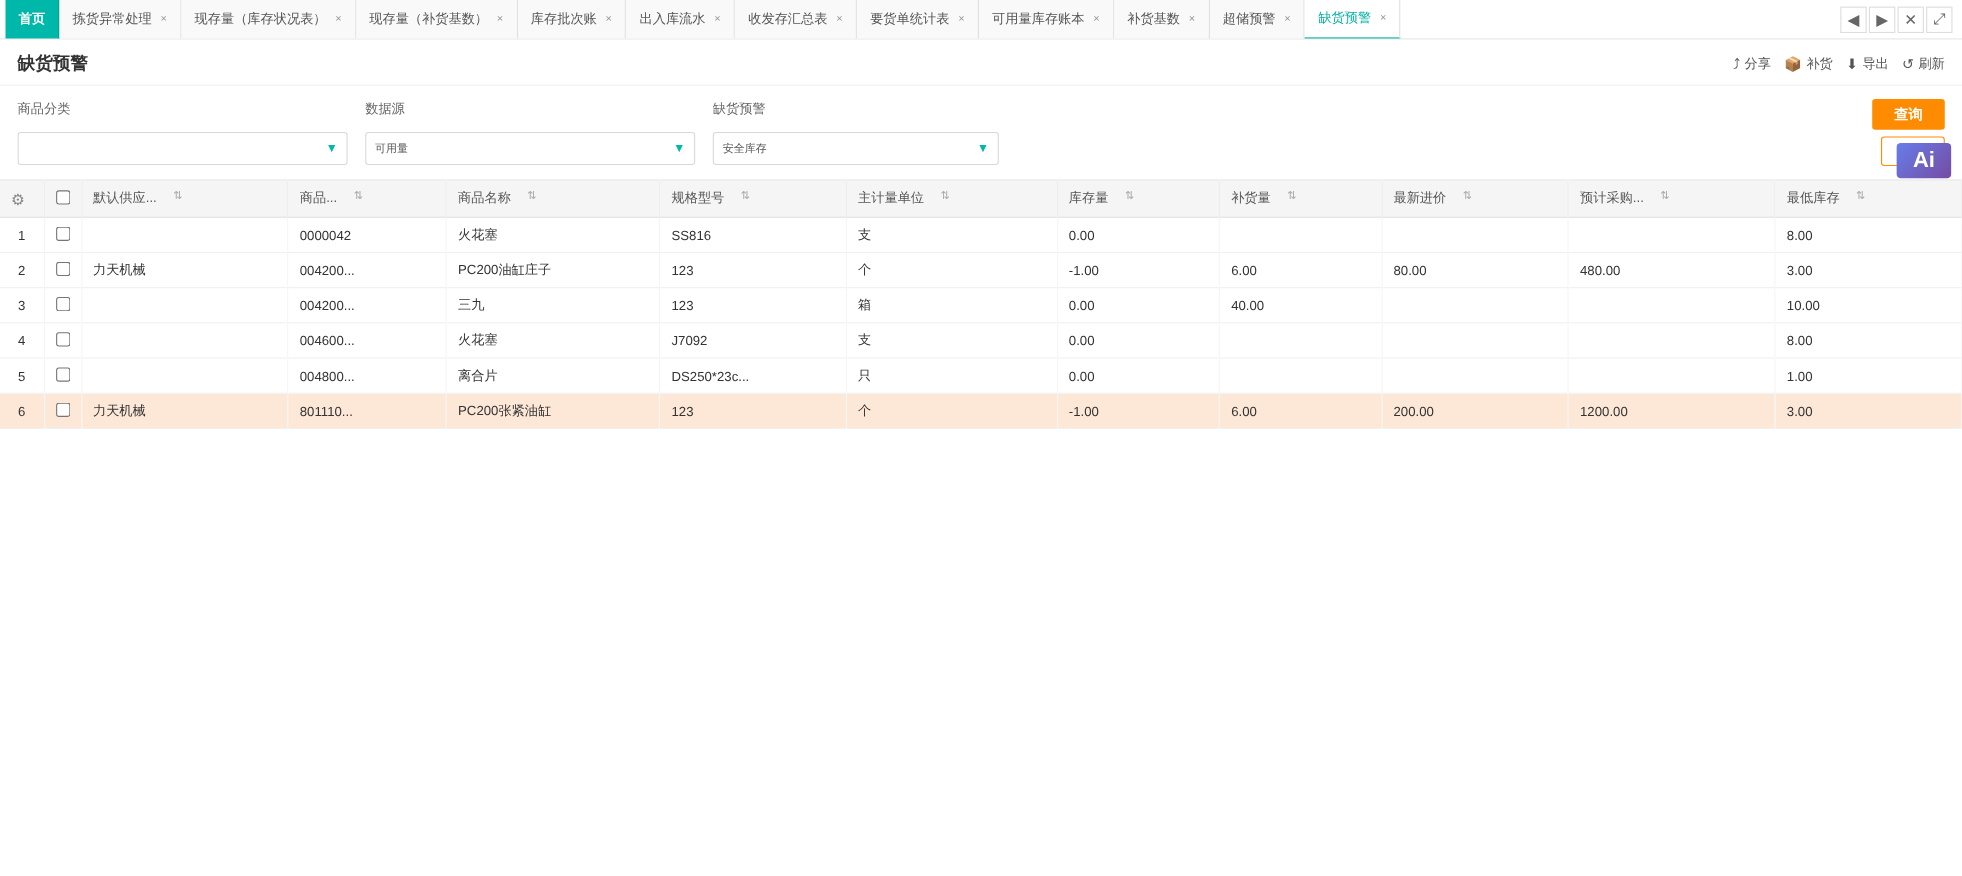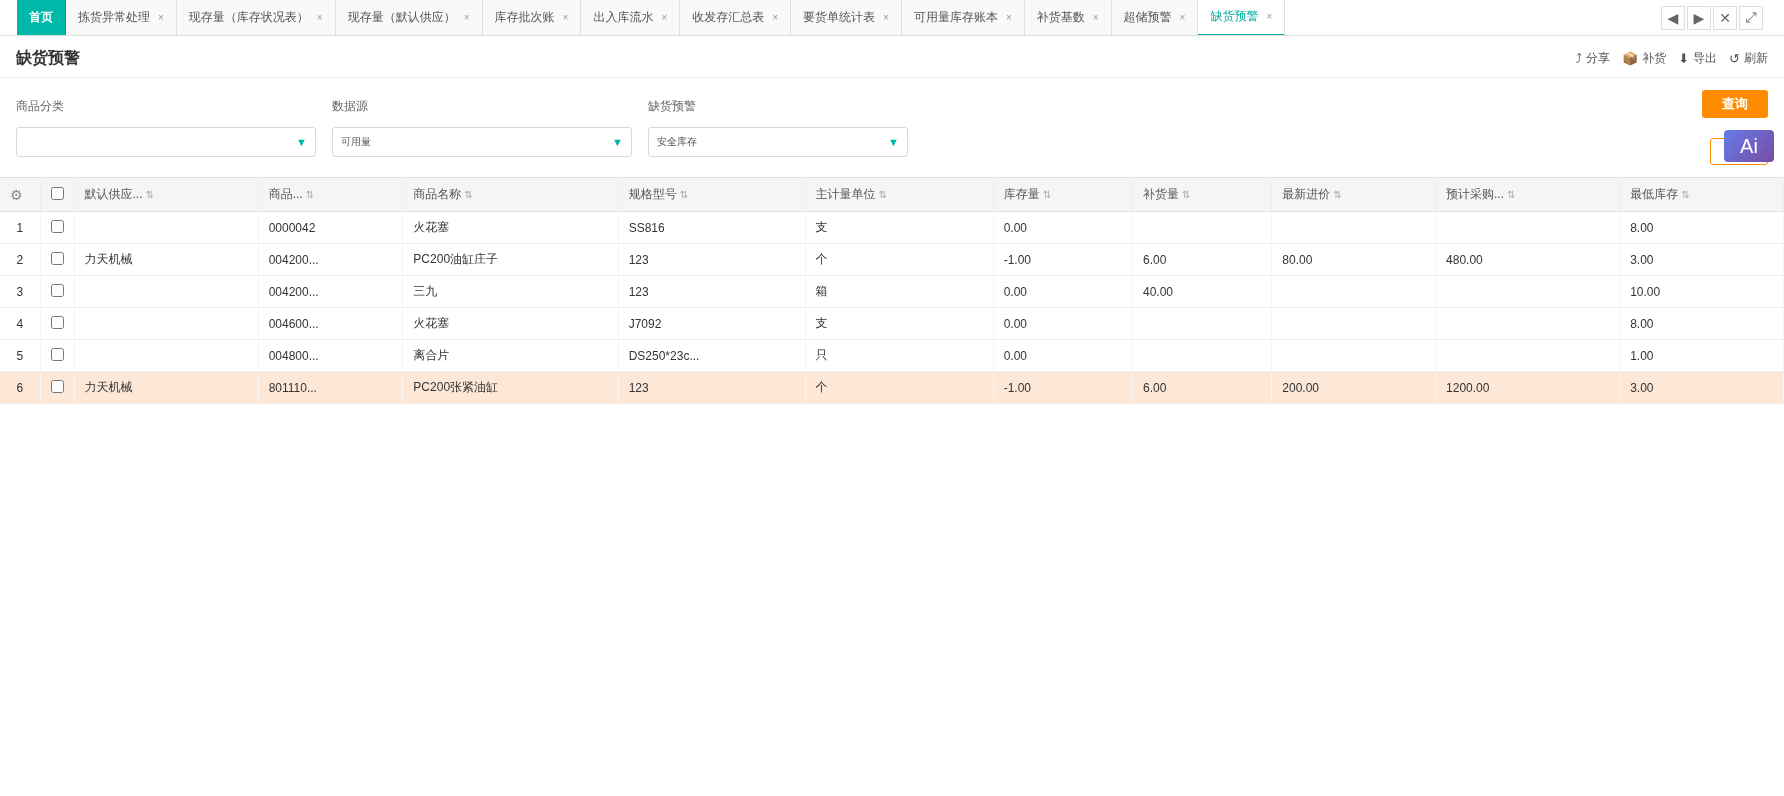--- a/index.html
+++ b/index.html
@@ -5,21 +5,21 @@
     * { margin: 0; padding: 0; box-sizing: border-box; }
     body { font-family: 'Microsoft YaHei', Arial, sans-serif; font-size: 12px; background: #f5f5f5; color: #333; width: 1784px; min-height: 796px; overflow-x: hidden; }
 
     
     .tab-bar {
       display: flex;
       align-items: center;
       background: #fff;
       border-bottom: 1px solid #e0e0e0;
       height: 36px;
-      padding: 17px;
+      padding: 5px;
       overflow: hidden;
     }
     .tab-item {
       display: flex;
       align-items: center;
       padding: 0 12px;
       height: 36px;
       cursor: pointer;
       white-space: nowrap;
       font-size: 12px;
@@ -134,21 +134,21 @@
       height: 30px;
       justify-content: space-between;
     }
     .filter-select .arrow { color: #00b8a9; font-size: 11px; }
     .filter-select-value { color: #555; font-size: 10px; }
 
     .filter-actions {
       margin-left: auto;
       display: flex;
       flex-direction: column;
-      gap: 20px;
+      gap: 6px;
       align-items: flex-end;
     }
     .btn-query {
       background: #ff8c00;
       color: #fff;
       border: none;
       border-radius: 3px;
       padding: 5px 20px;
       cursor: pointer;
       font-size: 13px;
@@ -182,22 +182,21 @@
     thead th {
       padding: 8px 10px;
       text-align: left;
       color: #555;
       font-weight: normal;
       border-right: 1px solid #eee;
       white-space: nowrap;
     }
     thead th .col-header {
       display: flex;
-      align-items: center;
-      gap: 3px;
+      gap: 15px;
     }
     thead th .sort-icon { color: #aaa; font-size: 10px; }
     tbody tr {
       border-bottom: 1px solid #f0f0f0;
       background: #fff;
     }
     tbody tr.highlighted { background: #fde8d8; }
     tbody td {
       padding: 7px 10px;
       color: #333;
@@ -226,21 +225,21 @@
     }
 
     
     .ai-badge {
       position: fixed;
       right: 10px;
       top: 130px;
       background: linear-gradient(135deg, #667eea 0%, #764ba2 100%);
       color: #fff;
       font-size: 20px;
-      font-weight: normal;
+      font-weight: bold;
       width: 50px;
       height: 32px;
       display: flex;
       align-items: center;
       justify-content: center;
       border-radius: 4px;
       cursor: pointer;
       z-index: 100;
     }
   </style>
@@ -254,21 +253,21 @@
     </div>
     <div class="tab-item">
       <span>拣货异常处理</span>
       <span class="close-x">×</span>
     </div>
     <div class="tab-item">
       <span>现存量（库存状况表）</span>
       <span class="close-x">×</span>
     </div>
     <div class="tab-item">
-      <span>现存量（默认供应）</span>
+      <span>现存量（补货基数）</span>
       <span class="close-x">×</span>
     </div>
     <div class="tab-item">
       <span>库存批次账</span>
       <span class="close-x">×</span>
     </div>
     <div class="tab-item">
       <span>出入库流水</span>
       <span class="close-x">×</span>
     </div>

